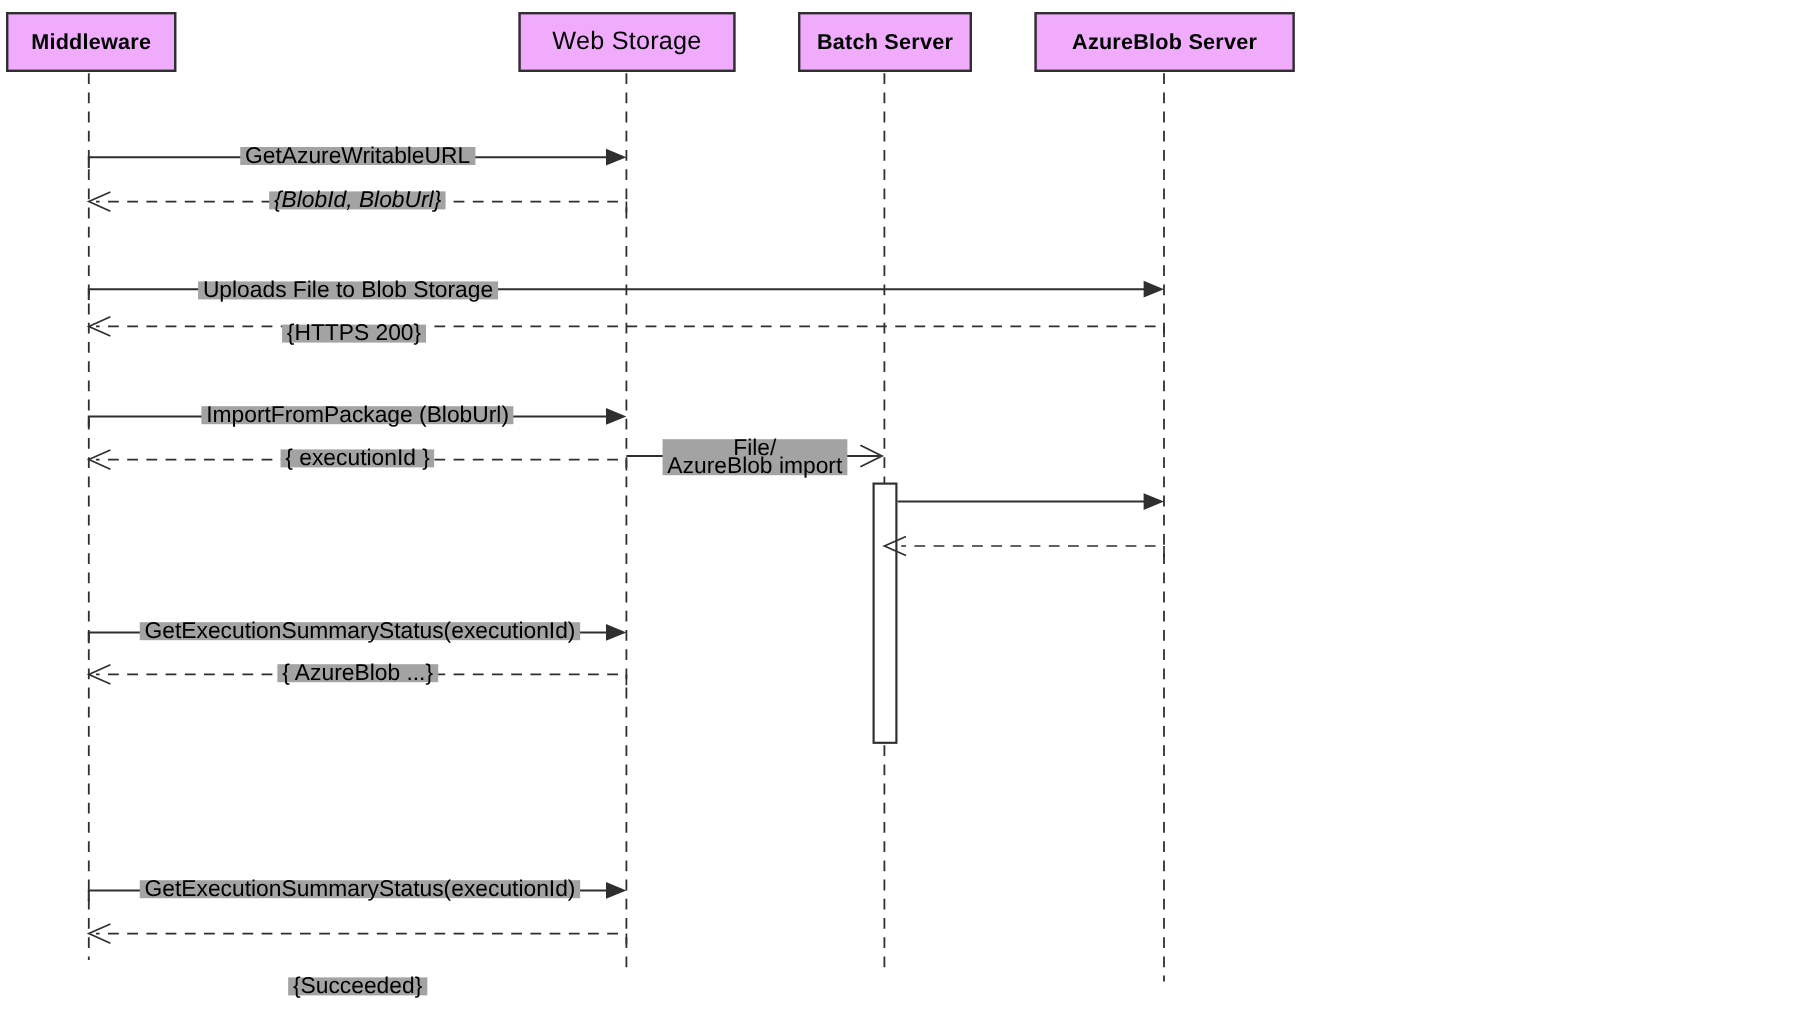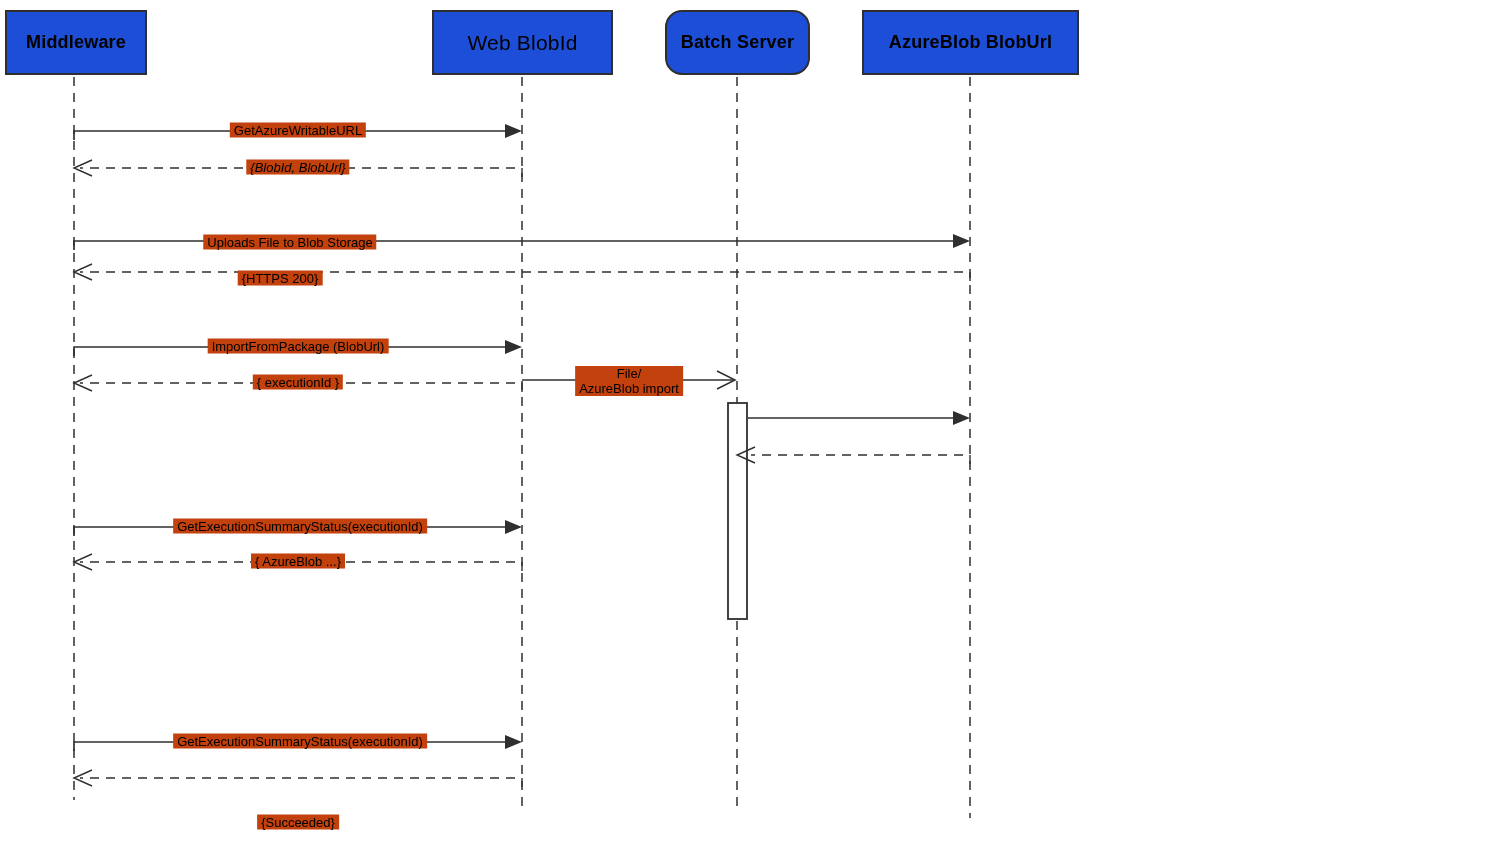--- a/index.html
+++ b/index.html
@@ -12,34 +12,34 @@
     position:relative;
     width:1497px;height:855px;
     background:var(--bg);
     font-family:"Liberation Sans", sans-serif;
     overflow:hidden;
   }
   .diagram-svg{position:absolute;left:0;top:0;}
   .actor-box{
     position:absolute;
     box-sizing:border-box;
-    height:65px;
+    height:50px;
     border:2px solid var(--line);
-    background:#1d4ed8;
+    background:#f0abfc;
     display:flex;align-items:center;justify-content:center;
     font-weight:700;font-size:18px;color:var(--text);
     letter-spacing:0.2px;
   }
   .actor-box.light{font-weight:400;font-size:21px;}
   .msg-label{
     position:absolute;
     transform:translate(-50%,-50%);
-    background:#c2410c;
+    background:#a3a3a3;
     padding:0 4px;
-    font-size:13px;
+    font-size:19px;
     line-height:15px;
     color:var(--text);
     white-space:nowrap;
     text-align:center;
   }
 </style>
 </head>
 <body>
 
 <div class="canvas">
@@ -120,30 +120,30 @@
         <path d="M 522 787 L 522 778 L 80 778" stroke-dasharray="9 7"></path>
         <path d="M 92 770 L 74 778 L 92 786"></path>
       </g>
 
     </g>
   </svg>
 
   <div class="msg-label" style="left:298px;top:130px;">GetAzureWritableURL</div>
   <div class="msg-label" style="left:298px;top:167px;font-style:italic;">{BlobId, BlobUrl}</div>
   <div class="msg-label" style="left:290px;top:242px;">Uploads File to Blob Storage</div>
-  <div class="msg-label" style="left:280px;top:278px;">{HTTPS 200}</div>
+  <div class="msg-label" style="left:295px;top:278px;">{HTTPS 200}</div>
   <div class="msg-label" style="left:298px;top:346px;">ImportFromPackage (BlobUrl)</div>
   <div class="msg-label" style="left:298px;top:382px;">{ executionId }</div>
   <div class="msg-label" style="left:629px;top:381px;">
     <div>File/</div>
     <div>AzureBlob import</div>
   </div>
   <div class="msg-label" style="left:300px;top:526px;">GetExecutionSummaryStatus(executionId)</div>
   <div class="msg-label" style="left:298px;top:561px;">{ AzureBlob ...}</div>
   <div class="msg-label" style="left:300px;top:741px;">GetExecutionSummaryStatus(executionId)</div>
   <div class="msg-label" style="left:298px;top:822px;">{Succeeded}</div>
 
   <div class="actor-box" style="left:5px;top:10px;width:142px;">Middleware</div>
-  <div class="actor-box light" style="left:432px;top:10px;width:181px;">Web BlobId</div>
-  <div class="actor-box" style="left:665px;top:10px;width:145px;border-radius:17px;">Batch Server</div>
-  <div class="actor-box" style="left:862px;top:10px;width:217px;">AzureBlob BlobUrl</div>
+  <div class="actor-box light" style="left:432px;top:10px;width:181px;">Web Storage</div>
+  <div class="actor-box" style="left:665px;top:10px;width:145px;">Batch Server</div>
+  <div class="actor-box" style="left:862px;top:10px;width:217px;">AzureBlob Server</div>
 
 </div>
 
 </body></html>

